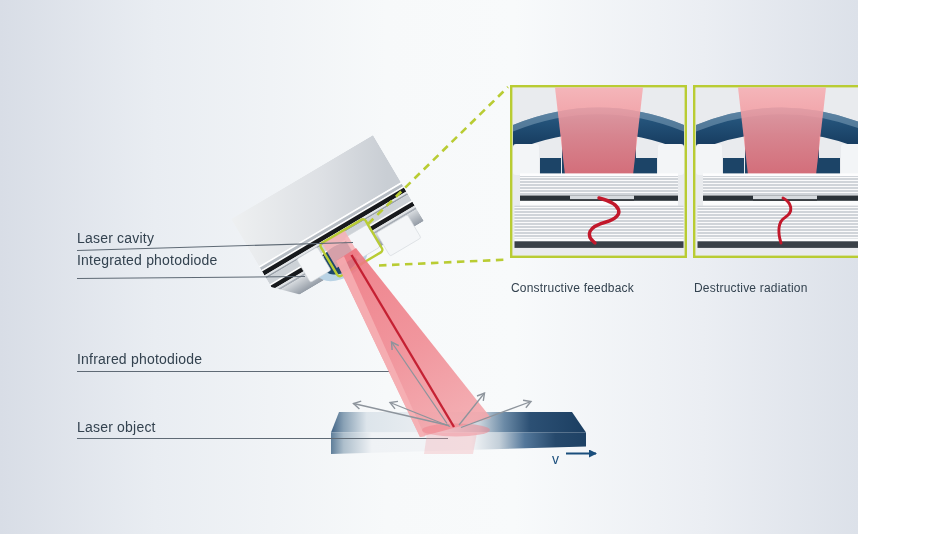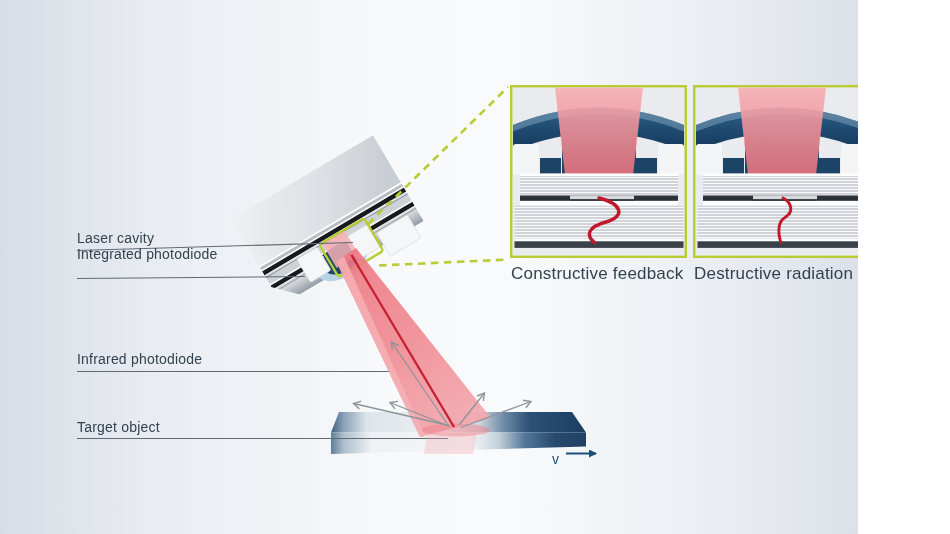--- a/index.html
+++ b/index.html
@@ -13,24 +13,25 @@
   .stage svg{position:absolute;left:0;top:0;}
   .lbl{
     position:absolute;
     font-size:14px;line-height:1.1;
     color:#33424f;
     white-space:nowrap;
     letter-spacing:.2px;
   }
   .cap{
     position:absolute;
-    font-size:17px;line-height:1.1;
+    font-size:12px;line-height:1.1;
     color:#33424f;
     white-space:nowrap;
     letter-spacing:.2px;
+    margin-top:17px;
   }
   .vel{
     position:absolute;
     left:552px;top:451px;
     font-size:14px;
     color:#1a4e7c;
   }
 </style>
 </head>
 <body>
@@ -182,22 +183,22 @@
   </g>
   <g transform="translate(693,85)">
     <use href="#vcselPanel"></use>
     <path d="M90,113 C99,118 101,127 92,132.5 C85,136.5 84.5,147 88,158" fill="none" stroke="#c2182b" stroke-width="2.9" stroke-linecap="round"></path>
   </g>
 
   <line x1="566" y1="453.5" x2="596" y2="453.5" stroke="#1a4e7c" stroke-width="2" marker-end="url(#navyHead)"></line>
 </svg>
 
 <div class="lbl" style="left:77px;top:231px">Laser cavity</div>
-<div class="lbl" style="left:77px;top:247px">Integrated photodiode</div>
+<div class="lbl" style="left:77px;top:253px">Integrated photodiode</div>
 <div class="lbl" style="left:77px;top:352px">Infrared photodiode</div>
-<div class="lbl" style="left:77px;top:420px">Target object</div>
+<div class="lbl" style="left:77px;top:420px">Laser object</div>
 
 <div class="cap" style="left:511px;top:265px">Constructive feedback</div>
 <div class="cap" style="left:694px;top:265px">Destructive radiation</div>
 
 <div class="vel">v</div>
 
 </div>
 
 </body></html>

